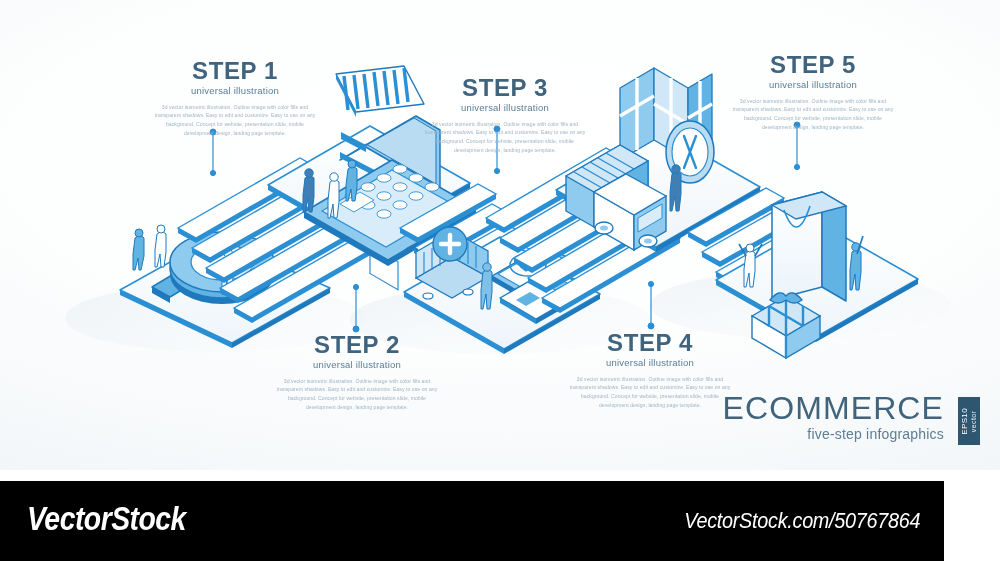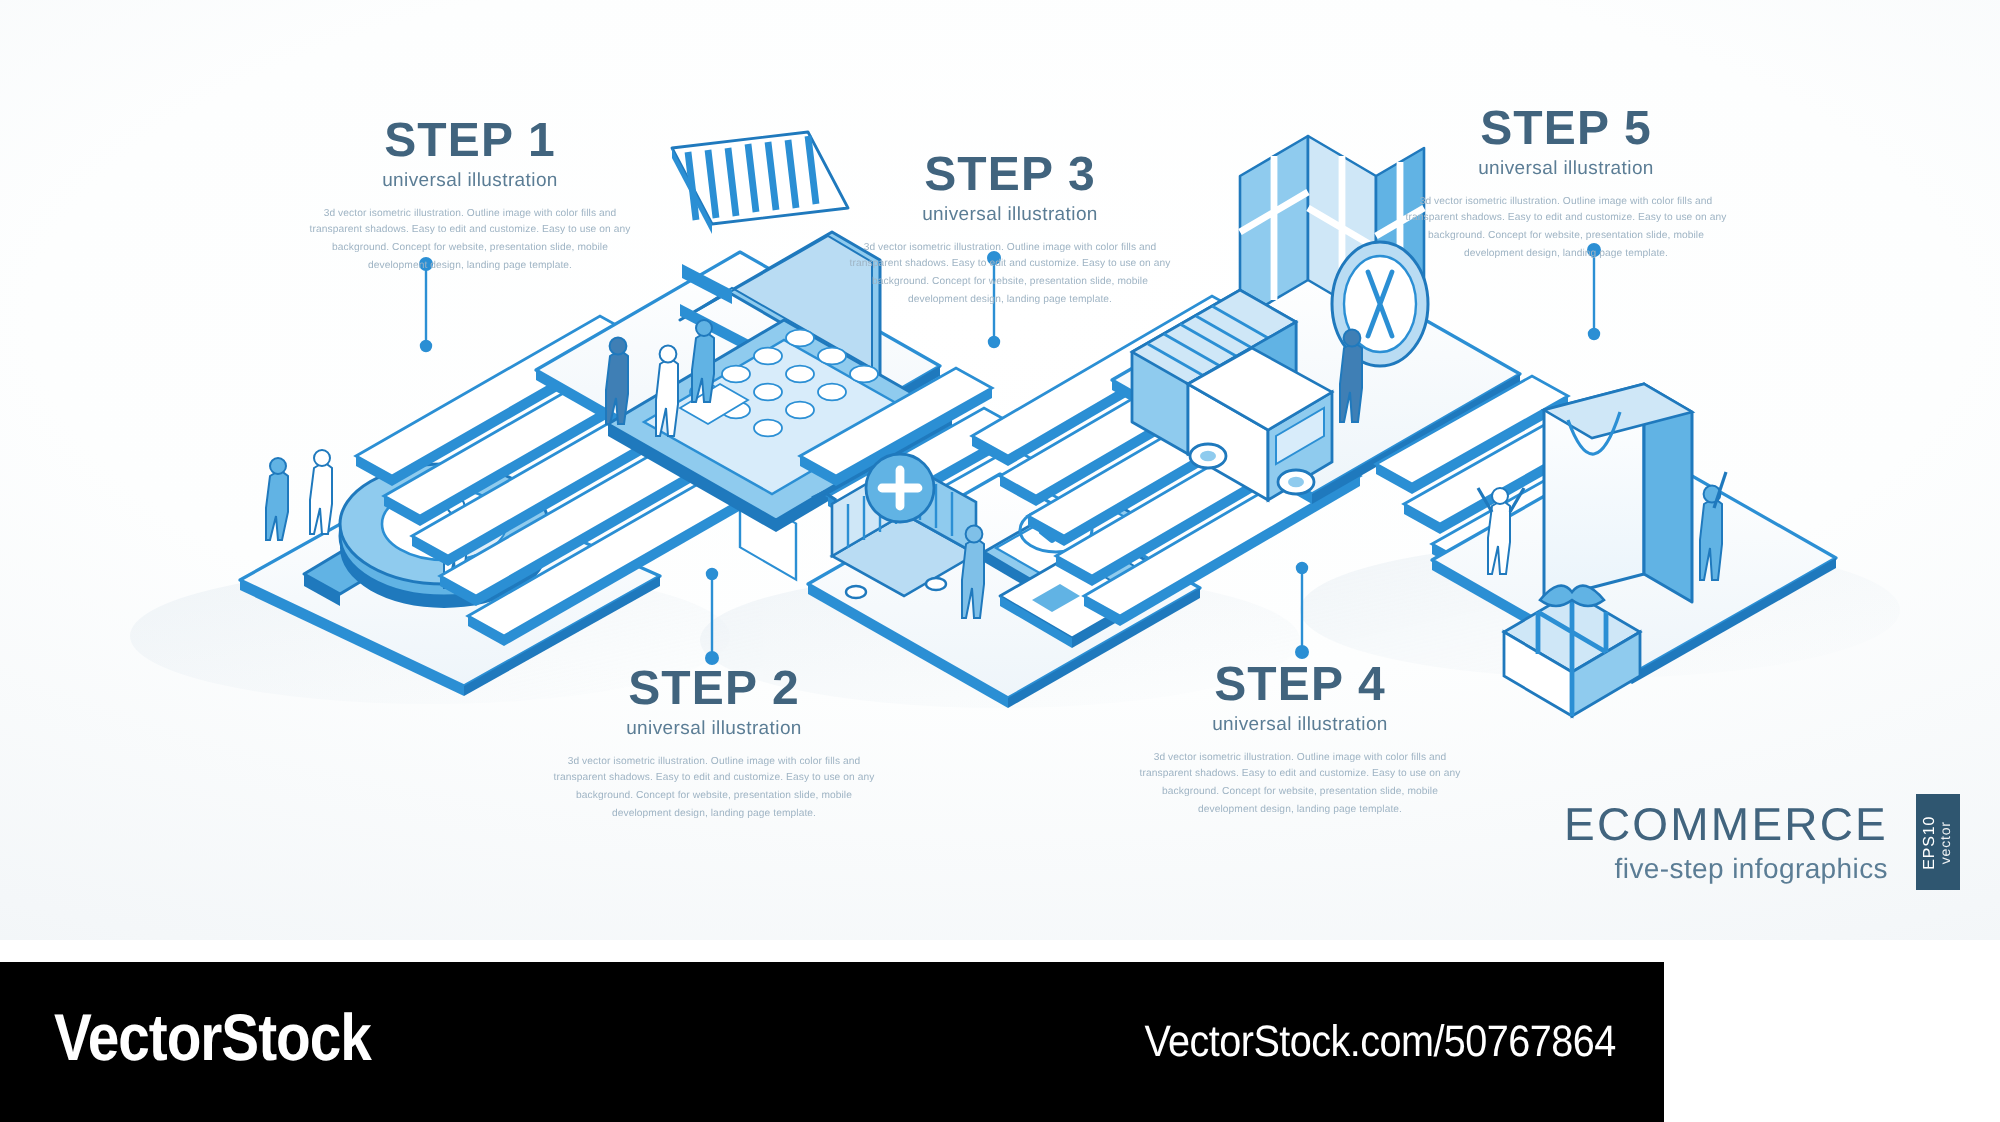--- a/index.html
+++ b/index.html
@@ -31,48 +31,49 @@
     font-size:9.5px;color:#5b7d95;margin:0 0 6px 0;
     letter-spacing:.2px;line-height:1.1;
   }
   .step-desc{
     font-size:5.1px;line-height:1.72;color:#9fb4c4;
     margin:0 auto;width:168px;letter-spacing:.05px;
   }
 
   .s1{left:130px;top:58px;}
   .s3{left:400px;top:55px;margin-top:20px;}
-  .s5{left:678px;top:52px;}
+  .s5{left:708px;top:52px;}
   .s2{left:252px;top:332px;}
   .s4{left:545px;top:330px;}
 
   
   #brand{position:absolute;right:56px;bottom:28px;text-align:right;}
   #brand .b-main{
-    font-size:23px;letter-spacing:1.1px;color:#41647e;line-height:1;
+    font-size:32px;letter-spacing:1.1px;color:#41647e;line-height:1;
     font-weight:400;
   }
   #brand .b-sub{
     font-size:14px;color:#5b7d95;letter-spacing:.2px;margin-top:2px;
   }
   #eps-badge{
     position:absolute;right:20px;bottom:25px;
     width:22px;height:48px;background:#2f5670;
     display:flex;align-items:center;justify-content:center;
   }
   #eps-badge .eps-txt{
     transform:rotate(-90deg);white-space:nowrap;color:#ffffff;
     font-size:8px;line-height:1.12;text-align:center;letter-spacing:.4px;
   }
   #eps-badge .eps-l2{font-size:7px;opacity:.92;}
 
   
   #wm{
-    position:absolute;left:0;top:481px;width:832px;height:80px;
+    position:absolute;left:0;top:481px;width:944px;height:80px;
     background:#000000;
+    font-style:italic;
   }
   #wm .wm-logo{
     position:absolute;left:27px;top:19px;color:#ffffff;
     font-size:33px;font-weight:700;letter-spacing:-.6px;
     font-family:"Liberation Sans", sans-serif;
     transform:scaleX(.86);transform-origin:left center;
   }
   #wm .wm-url{
     position:absolute;right:24px;top:27px;color:#ffffff;
     font-size:22px;letter-spacing:-.3px;

